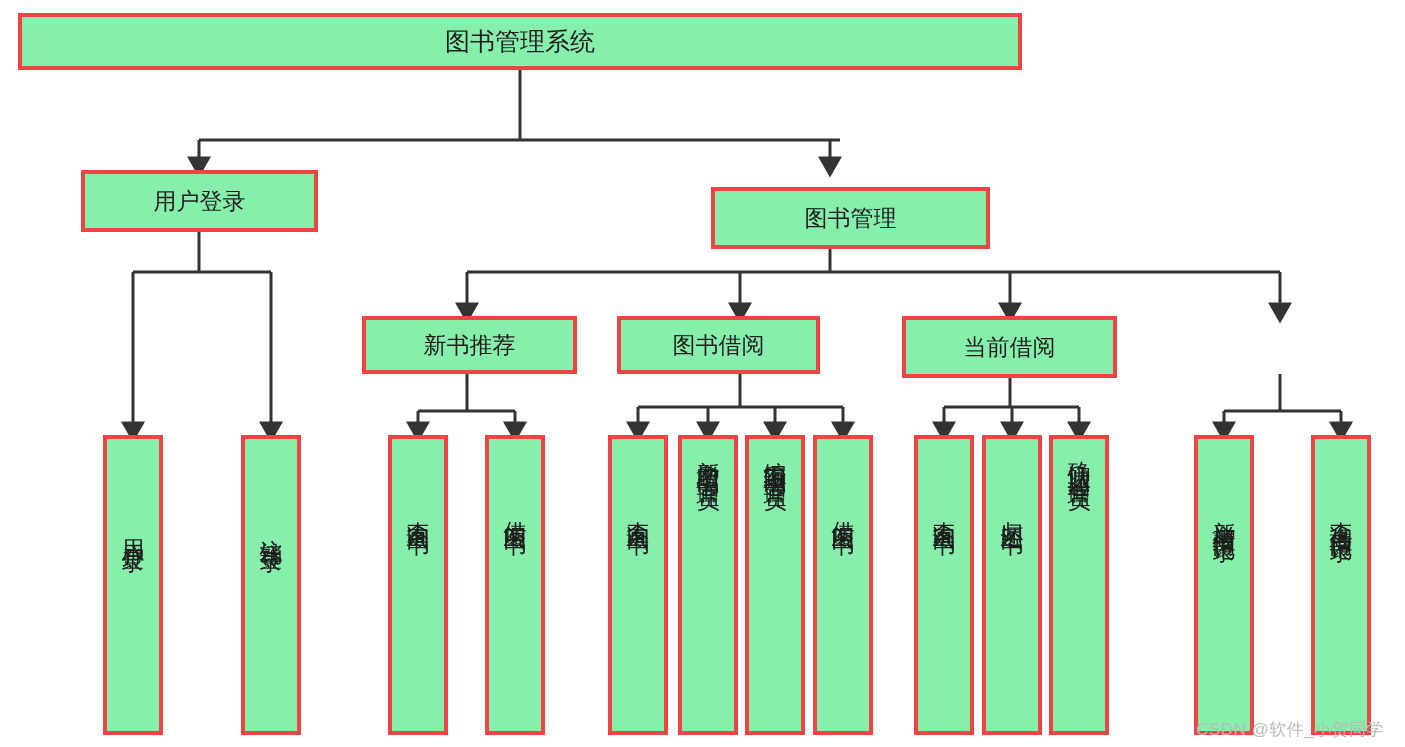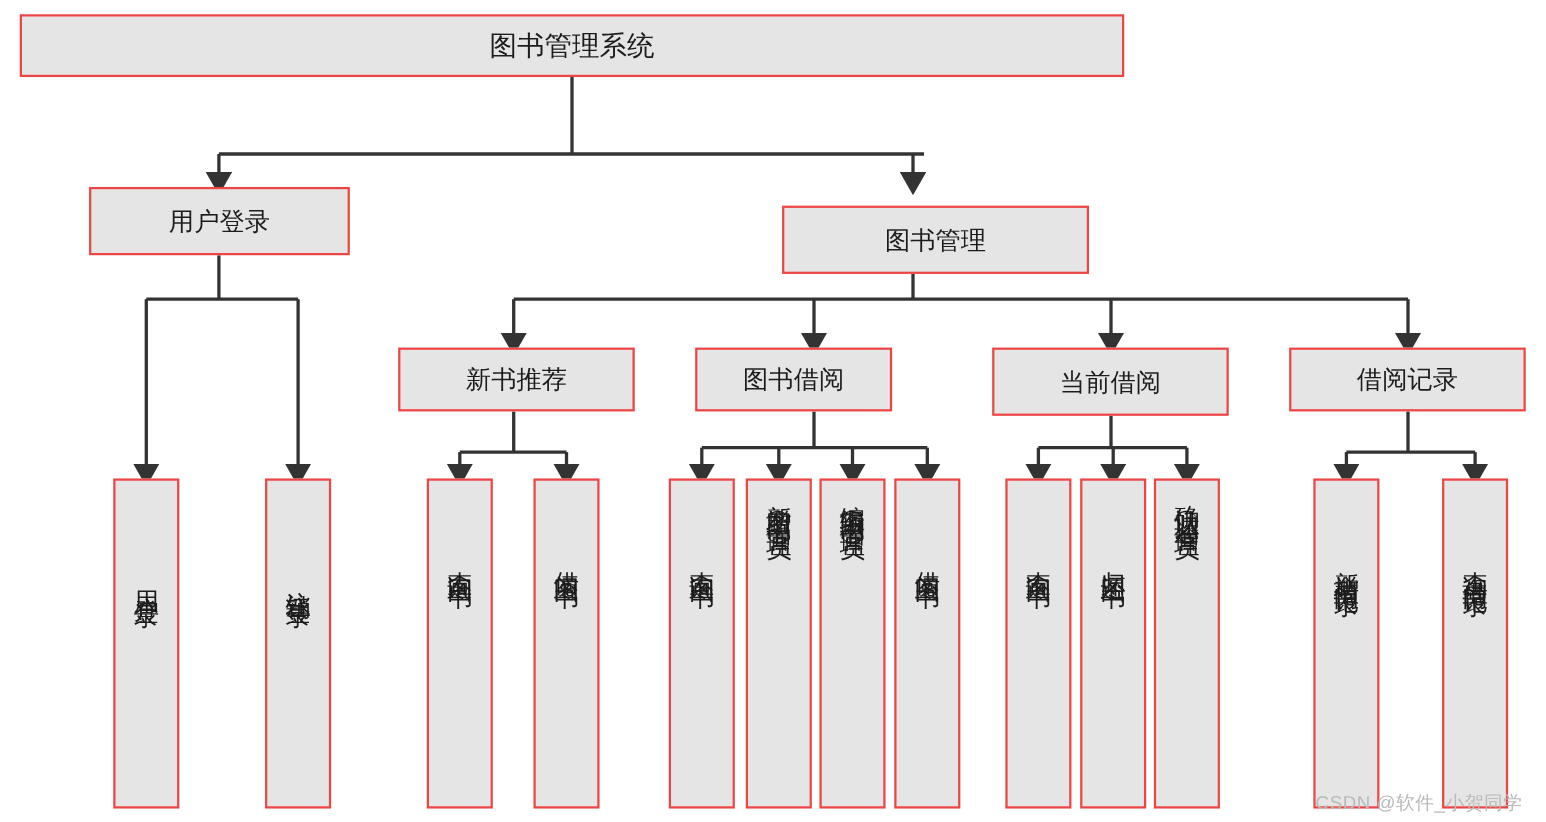--- a/index.html
+++ b/index.html
@@ -21,22 +21,22 @@
     position: absolute;
     left: 0;
     top: 0;
     width: 1405px;
     height: 747px;
     pointer-events: none;
   }
   .node {
     position: absolute;
     box-sizing: border-box;
-    border: 2px solid #ef4444;
-    background: #e5e5e5;
+    border: 4px solid #ef4444;
+    background: #86efac;
     display: flex;
     align-items: center;
     justify-content: center;
     color: #1c1c1c;
   }
   .node.level-0 {
     font-size: 25px;
   }
   .node.level-1,
   .node.level-2 {
@@ -131,28 +131,25 @@
   <div class="node level-1" id="node-l1-0" style="left: 81px; top: 170px; width: 237px; height: 62px;">
     <span>用户登录</span>
   </div>
   <div class="node level-1" id="node-l1-1" style="left: 711px; top: 187px; width: 279px; height: 62px;">
     <span>图书管理</span>
   </div>
 
   <div class="node level-2" id="node-l2-0" style="left: 362px; top: 316px; width: 215px; height: 58px; align-items: center;">
     <span>新书推荐</span>
   </div>
-  <div class="node level-2" id="node-l2-1" style="left: 632px; top: 316px; width: 179px; height: 58px; text-align: center;">
+  <div class="node level-2" id="node-l2-1" style="left: 617px; top: 316px; width: 203px; height: 58px; text-align: center;">
     <span>图书借阅</span>
   </div>
   <div class="node level-2" id="node-l2-2" style="left: 902px; top: 316px; width: 215px; height: 62px;">
     <span>当前借阅</span>
-  </div>
-  <div class="node level-2" id="node-l2-3" style="left: 1172px; top: 316px; width: 215px; height: 58px;">
-    <span>借阅记录</span>
   </div>
 
   <div class="node leaf center" id="node-leaf-0" style="left: 103px; top: 435px; width: 60px; height: 300px;">
     <span class="vtext">用户登录</span>
   </div>
   <div class="node leaf center" id="node-leaf-1" style="left: 241px; top: 435px; width: 60px; height: 300px;">
     <span class="vtext">注销登录</span>
   </div>
   <div class="node leaf center-mid" id="node-leaf-2" style="left: 388px; top: 435px; width: 60px; height: 300px;">
     <span class="vtext">查询图书</span>

